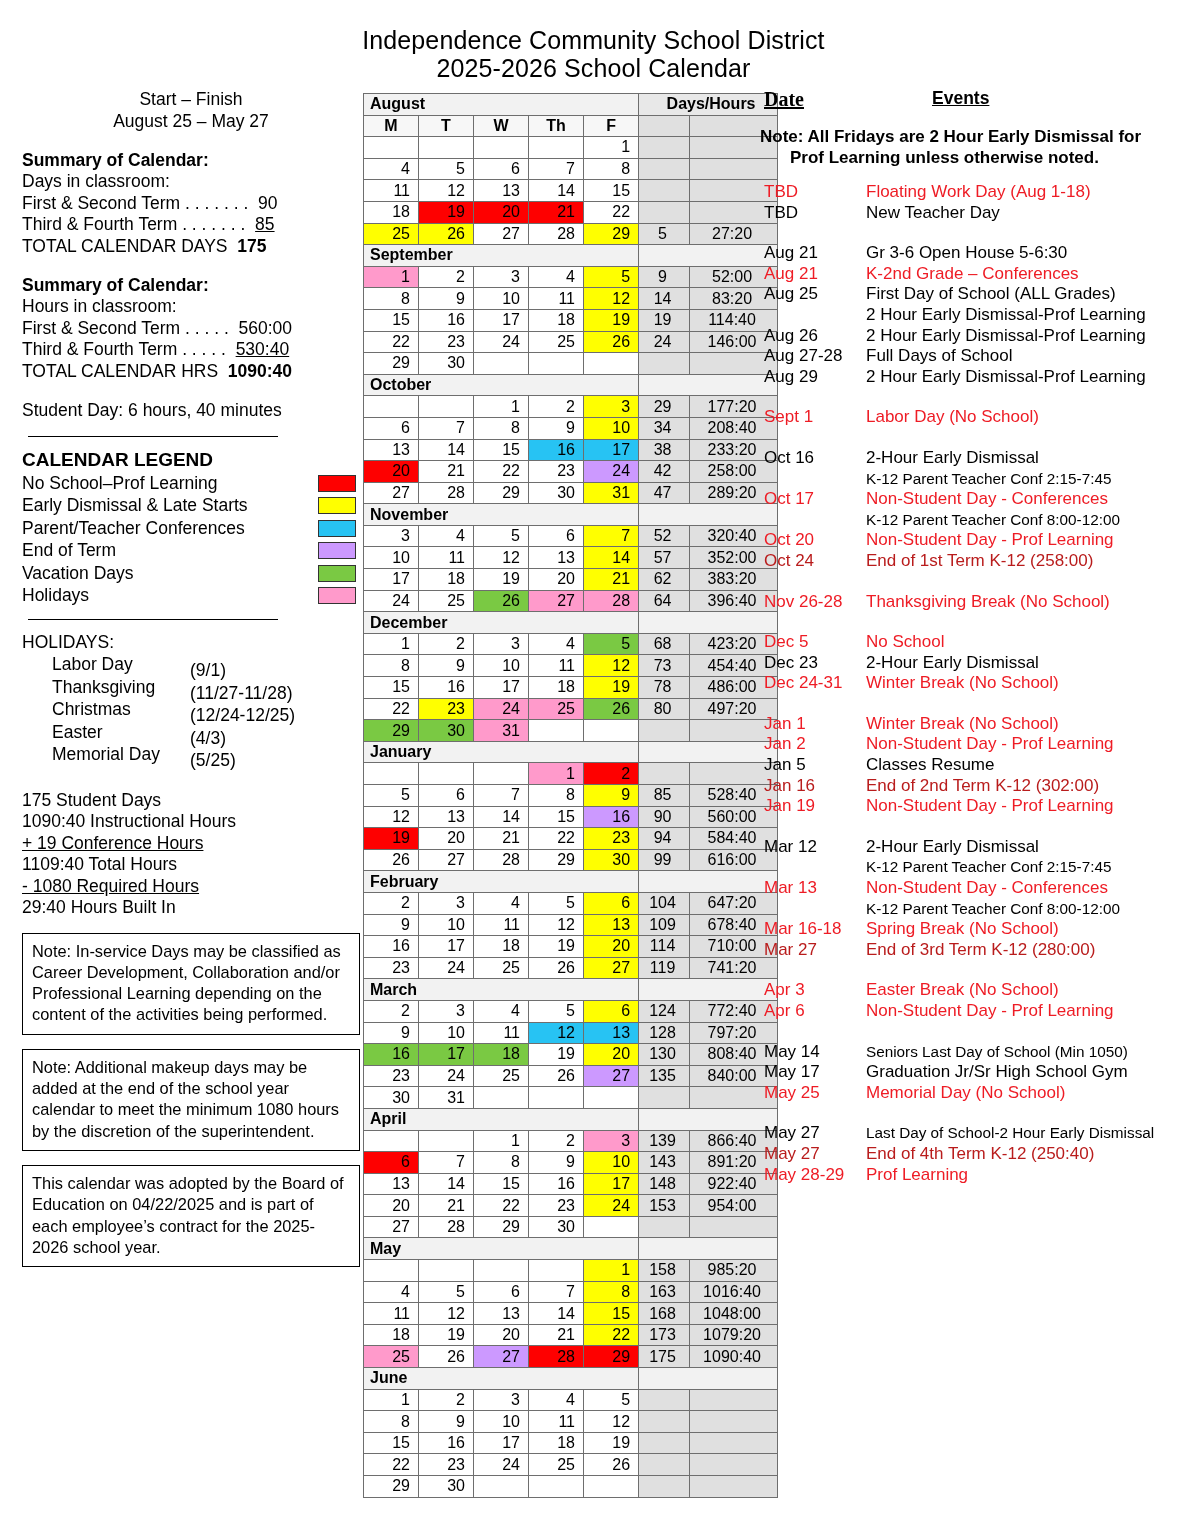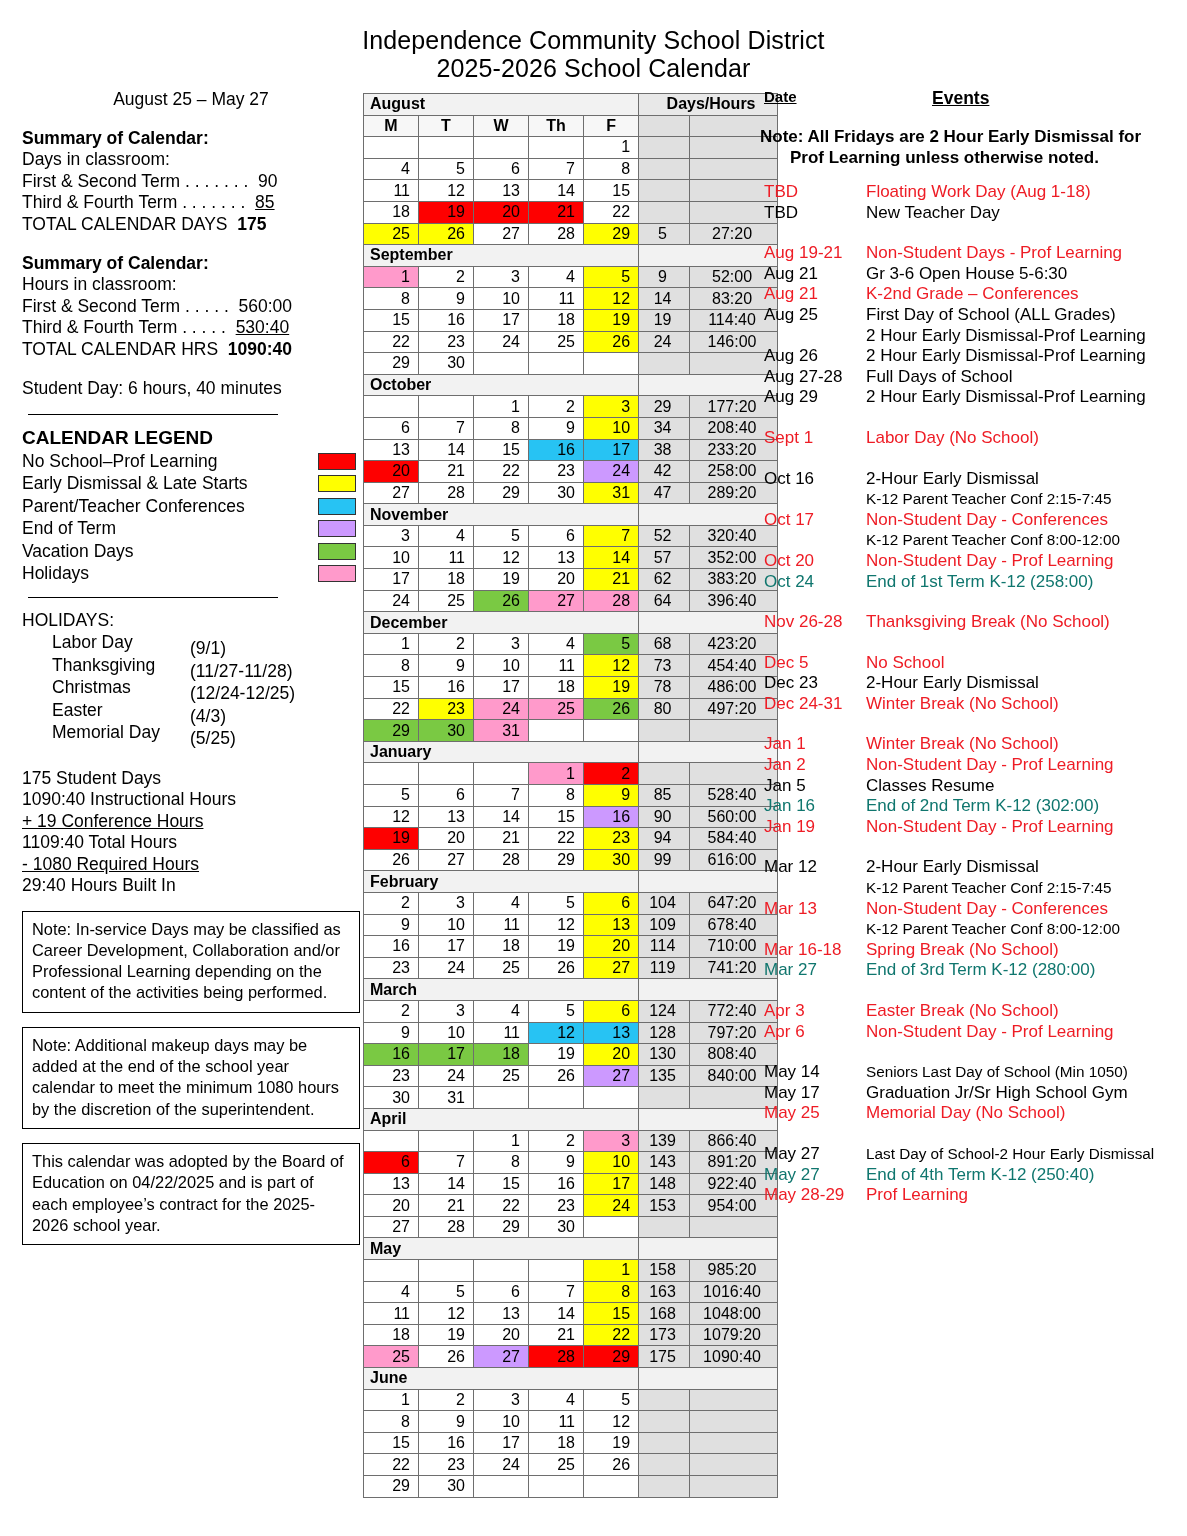--- a/index.html
+++ b/index.html
@@ -75,46 +75,47 @@
   .f-red    { background:#fe0000; }
   .f-yellow { background:#ffff00; }
   .f-cyan   { background:#27c3f3; }
   .f-purple { background:#cc99ff; }
   .f-pink   { background:#ff9acb; }
   .f-green  { background:#7ac943; }
 
   
   #events { position:absolute; left:752px; top:88px; width:430px; }
   .ev-head { position:relative; height:26px; }
-  .ev-head .d { position:absolute; left:12px; font-weight:bold; font-size:15px; text-decoration:underline; }
+  .ev-head .d { position:absolute; left:12px; font-weight:bold; font-size:20px; text-decoration:underline;font-family:Liberation Serif, serif; }
   .ev-head .e { position:absolute; left:180px; font-weight:bold; font-size:17.5px; text-decoration:underline; }
   .ev-note { font-weight:bold; font-size:17px; line-height:21px; margin-top:12px; margin-left:8px; }
   .ev-note .i { display:block; padding-left:30px; }
   .ev-row { position:relative; min-height:20.6px; font-size:17px; line-height:20.6px; }
   .ev-row .d { position:absolute; left:12px; white-space:nowrap; }
   .ev-row .e { position:absolute; left:114px; white-space:nowrap; }
   .ev-row.sub .e { font-size:15.3px; }
   .ev-gap { height:20px; }
   .c-red { color:#ee1c25; }
-  .c-purple { color:#0f766e; }
+  .c-purple { color:#b91c1c; }
   .c-black { color:#000; }
 </style>
 </head>
 <body>
 
 <div id="page">
 
   <div id="title-block">
     <div class="line">Independence Community School District</div>
     <div class="line">2025-2026 School Calendar</div>
   </div>
 
   <div id="left-col">
 
     <div class="startfinish">
+      <div>Start – Finish</div>
       <div>August 25 – May 27</div>
     </div>
 
     <div class="sec-title">Summary of Calendar:</div>
     <div class="sline">Days in classroom:</div>
     <div class="sline"><span>First &amp; Second Term . . . . . . .</span>&nbsp;&nbsp;<span>90</span></div>
     <div class="sline"><span>Third &amp; Fourth Term . . . . . . .</span>&nbsp;&nbsp;<span class="u">85</span></div>
     <div class="sline"><span>TOTAL CALENDAR DAYS</span>&nbsp;&nbsp;<b>175</b></div>
 
     <div class="sec-title">Summary of Calendar:</div>
@@ -723,24 +724,20 @@
         <div class="ev-row">
           <span class="d c-red">TBD</span>
           <span class="e c-red">Floating Work Day (Aug 1-18)</span>
         </div>
         <div class="ev-row">
           <span class="d c-black">TBD</span>
           <span class="e c-black">New Teacher Day</span>
         </div>
         <div class="ev-gap"></div>
         <div class="ev-row">
-          <span class="d c-red">Aug 19-21</span>
-          <span class="e c-red">Non-Student Days - Prof Learning</span>
-        </div>
-        <div class="ev-row">
           <span class="d c-black">Aug 21</span>
           <span class="e c-black">Gr 3-6 Open House 5-6:30</span>
         </div>
         <div class="ev-row">
           <span class="d c-red">Aug 21</span>
           <span class="e c-red">K-2nd Grade – Conferences</span>
         </div>
         <div class="ev-row">
           <span class="d c-black">Aug 25</span>
           <span class="e c-black">First Day of School (ALL Grades)</span>

